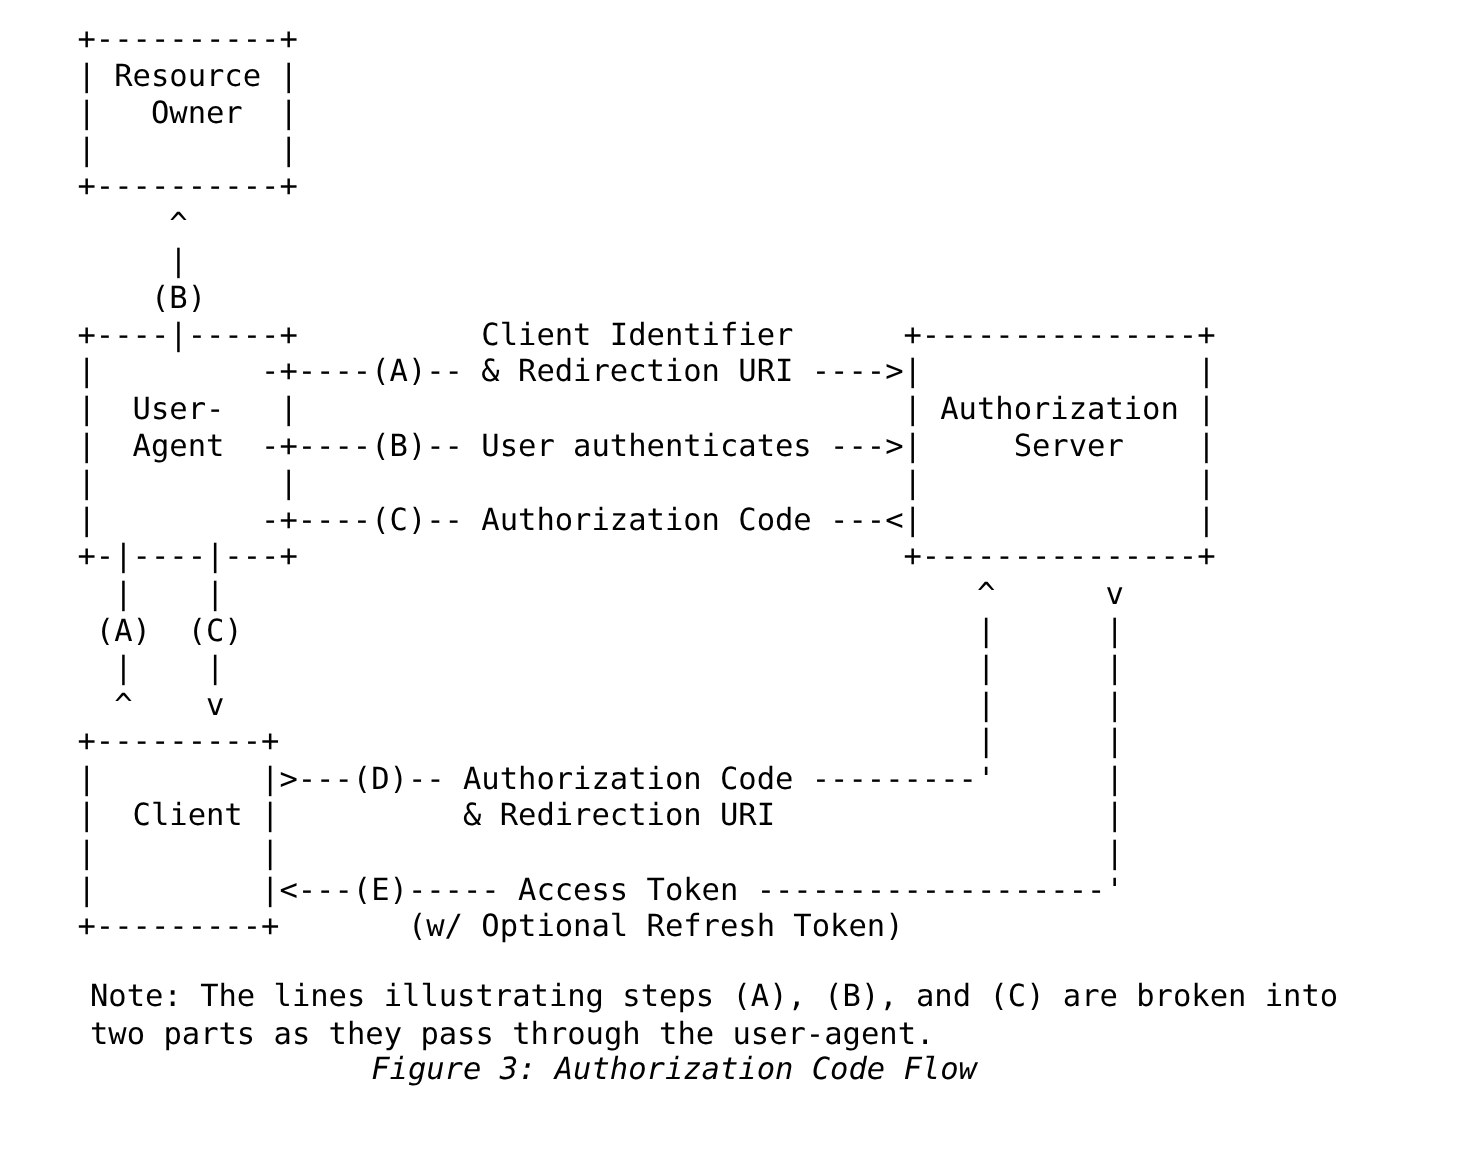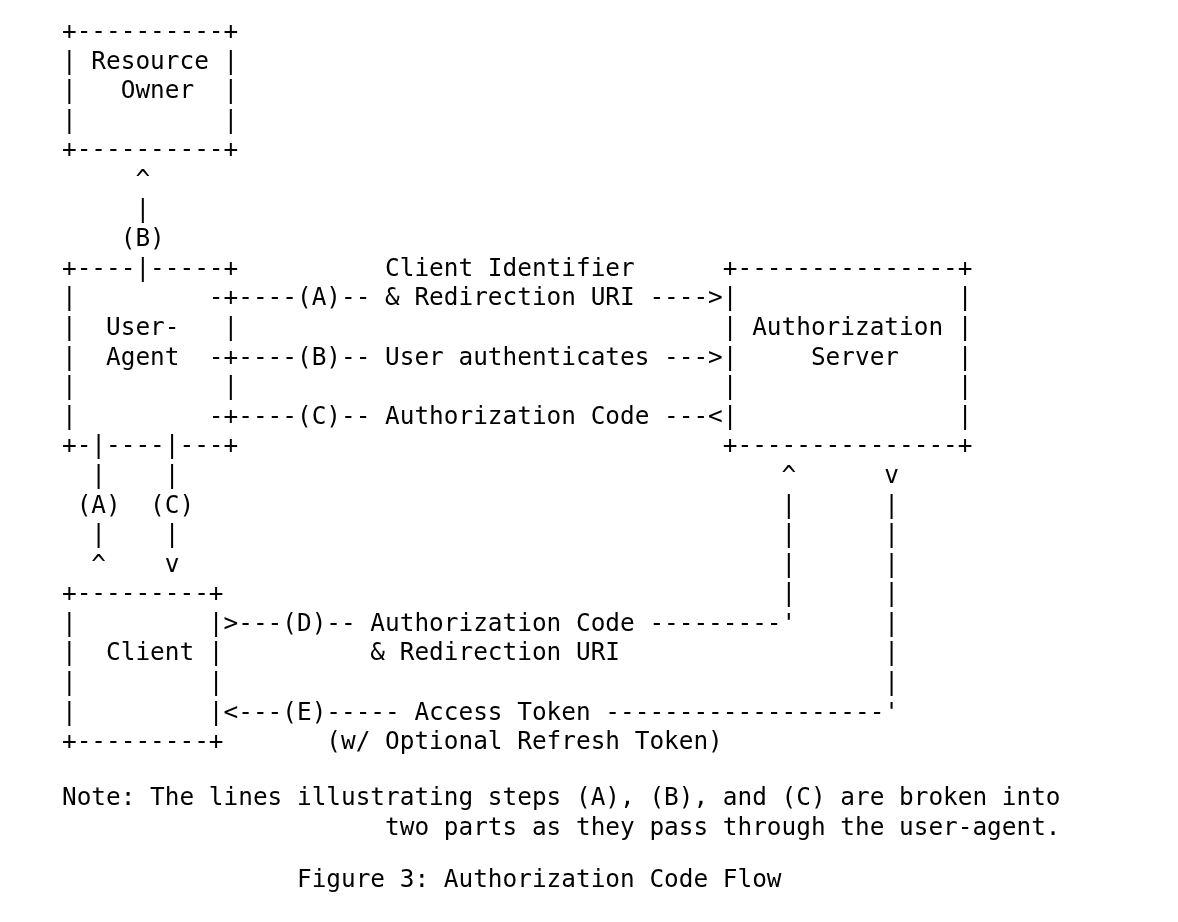--- a/index.html
+++ b/index.html
@@ -31,27 +31,27 @@
     letter-spacing: 0px;
     white-space: pre;
     font-variant-ligatures: none;
     -webkit-font-smoothing: antialiased;
   }
   #diagram {
     left: 62px;
     top: 16px;
   }
   #note {
-    left: 62px;
+    left: 72px;
     top: 782px;
-    text-align: right;
   }
   #caption {
     left: 62px;
-    top: 864px;
+    top: 840px;
+    font-style: italic;
   }
 </style>
 </head>
 <body>
 
 <div id="page">
 
   <pre class="ascii-block" id="diagram">+----------+
 | Resource |
 |   Owner  |

